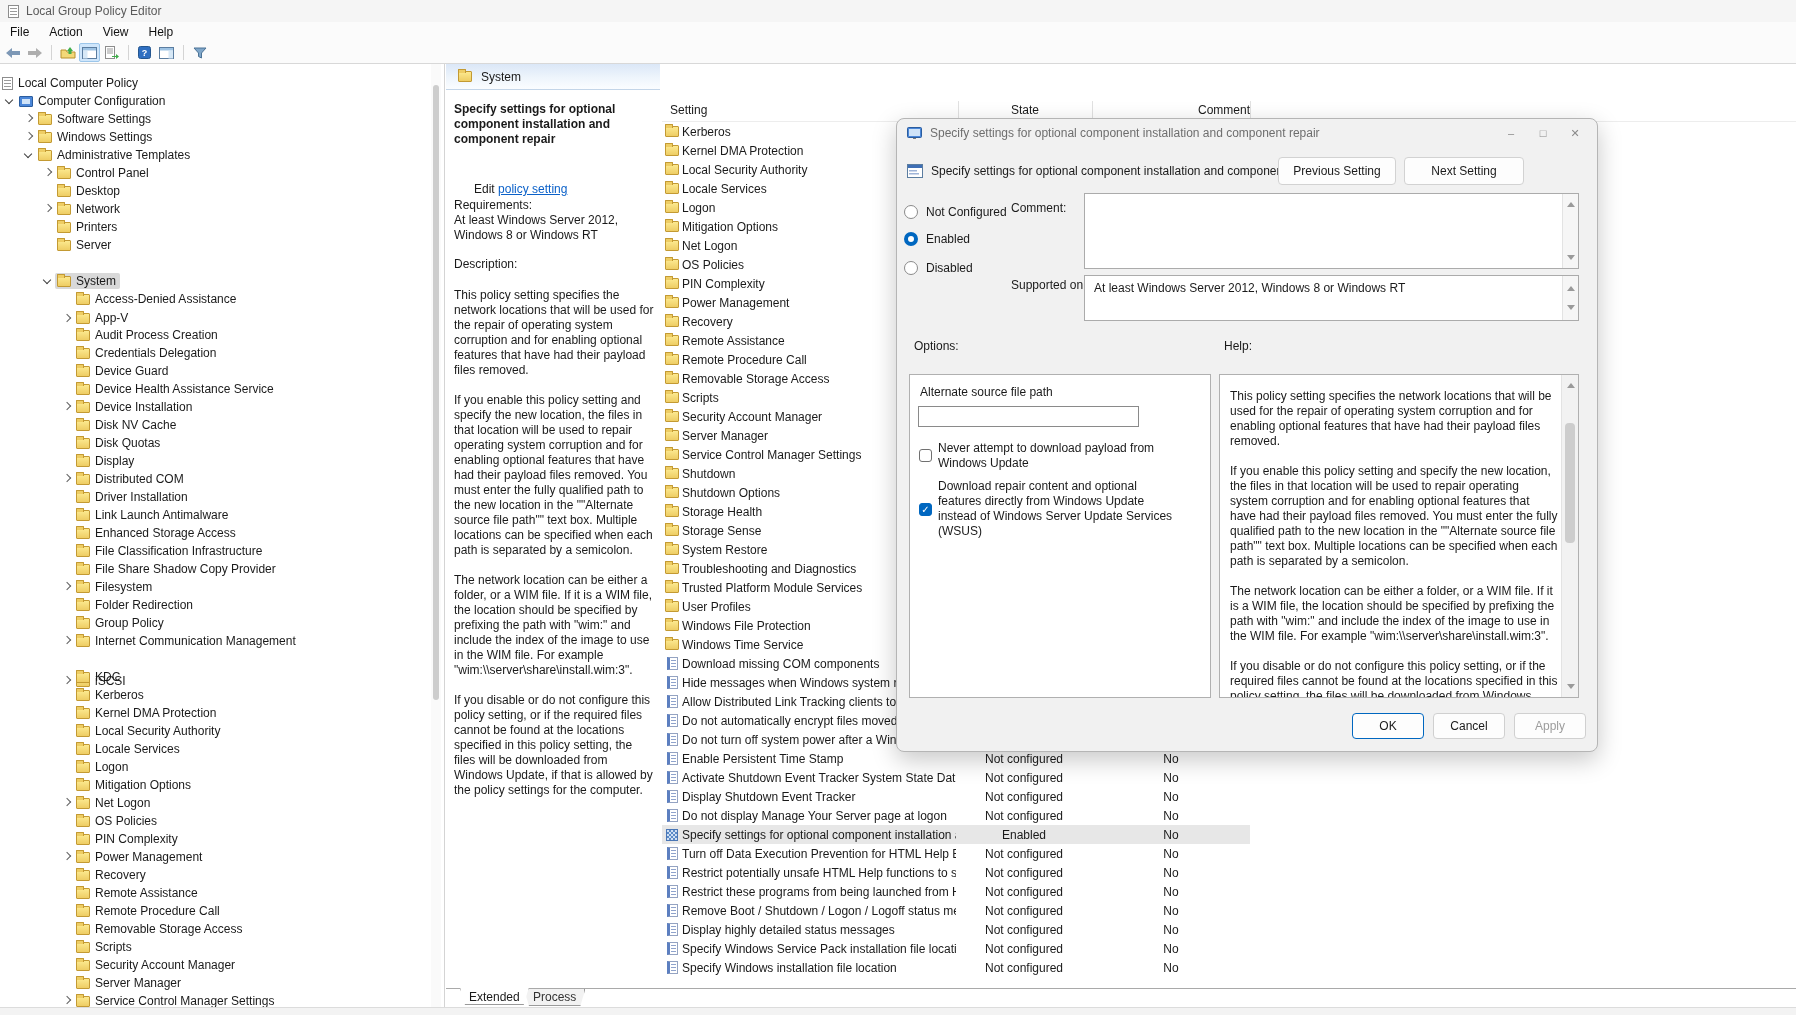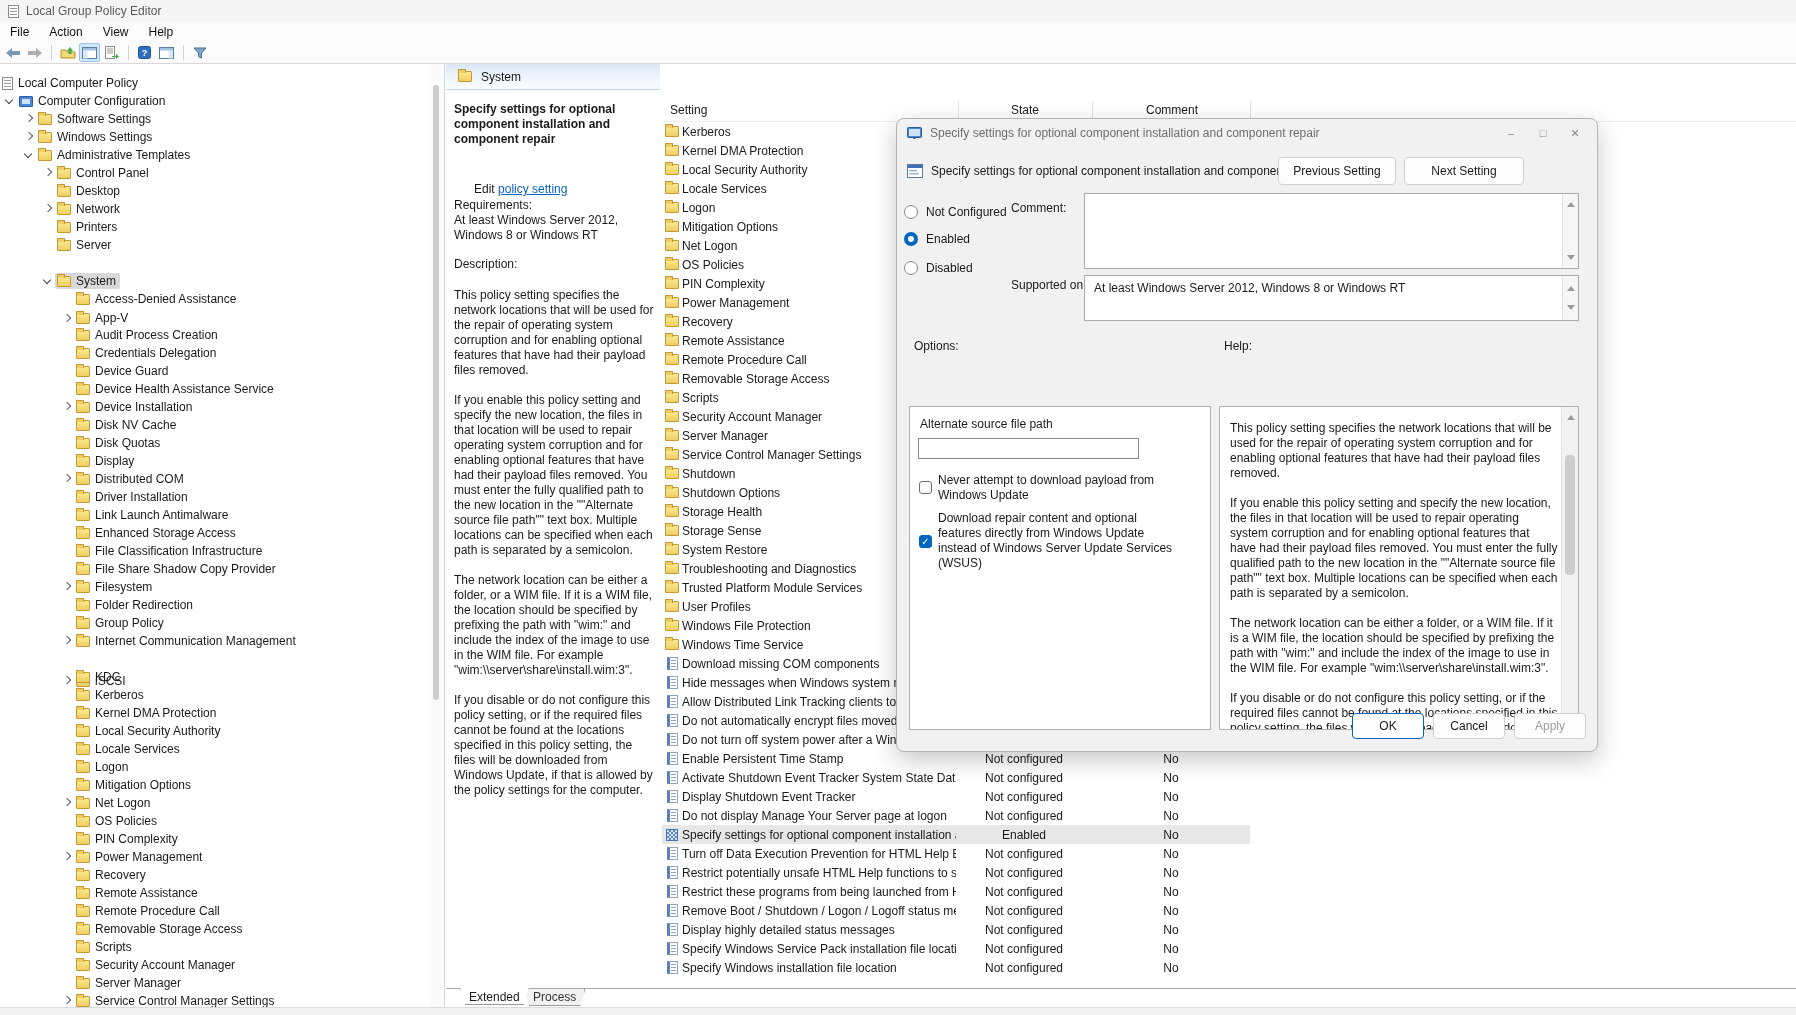--- a/index.html
+++ b/index.html
@@ -75,21 +75,21 @@
   .capbtn{width:24px;text-align:center;color:#8a8a8a;font-size:11px;}
   #dlg-header{position:absolute;left:10px;top:38px;width:682px;height:28px;display:flex;align-items:center;gap:8px;}
   .winbtn{height:28px;border:1px solid #d2d2d2;border-radius:4px;background:#fdfdfd;display:flex;align-items:center;justify-content:center;padding:0 12px;}
   .radio{width:14px;height:14px;border-radius:50%;border:1px solid #8a8a8a;background:#fff;flex:0 0 14px;}
   .radio.on{border:4.5px solid #0067c0;}
   .rrow{position:absolute;left:7px;display:flex;align-items:center;gap:8px;}
   .fieldbox{position:absolute;background:#fff;border:1px solid #ababab;}
   .sbar{position:absolute;right:0;top:0;bottom:0;width:16px;background:#f6f6f6;border-left:1px solid #e3e3e3;}
   .tri-u{position:absolute;left:4px;width:0;height:0;border:4px solid transparent;border-bottom:5px solid #9a9a9a;}
   .tri-d{position:absolute;left:4px;width:0;height:0;border:4px solid transparent;border-top:5px solid #9a9a9a;}
-  .panel{position:absolute;background:#fff;border:1px solid #b0b0b0;margin-top:32px;}
+  .panel{position:absolute;background:#fff;border:1px solid #b0b0b0;}
   .cbox{width:13px;height:13px;border:1px solid #707070;border-radius:3px;background:#fff;flex:0 0 13px;}
   .cbox.on{background:#0067c0;border-color:#0067c0;color:#fff;display:flex;align-items:center;justify-content:center;font-size:10px;}
   .dbtn{position:absolute;top:594px;width:72px;height:26px;border:1px solid #d0d0d0;border-radius:4px;background:#fdfdfd;display:flex;align-items:center;justify-content:center;}
   #btn-ok{border:1px solid #0067c0;}
   #btn-apply{color:#9d9d9d;}
   .dlbl{position:absolute;color:#1a1a1a;}
   .helptext{position:absolute;left:10px;top:14px;width:328px;line-height:15px;white-space:pre-wrap;}
 </style>
 </head>
 <body>
@@ -598,21 +598,21 @@
 
 The network location can be either a folder, or a WIM file. If it is a WIM file, the location should be specified by prefixing the path with "wim:" and include the index of the image to use in the WIM file. For example "wim:\\server\share\install.wim:3".
 
 If you disable or do not configure this policy setting, or if the required files cannot be found at the locations specified in this policy setting, the files will be downloaded from Windows Update, if that is allowed by the policy settings for the computer.</div>
   </div>
 
   <div id="listpane" class="abs">
     <div id="lheader">
       <span style="left:8px;">Setting</span>
       <span style="left:296px;width:134px;text-align:center;">State</span>
-      <span style="left:452px;width:158px;text-align:left;padding-left:32px;">Comment</span>
+      <span style="left:430px;width:158px;text-align:right;padding-left:32px;">Comment</span>
       <span class="hsep" style="left:296px;"></span>
       <span class="hsep" style="left:430px;"></span>
       <span class="hsep" style="left:588px;"></span>
     </div>
     <div id="lrows">
         <div class="lrow" style="top: 58px;">
           <span class="lic">
             <span class="fold"></span>
           </span>
           <span class="lname">Kerberos</span>

